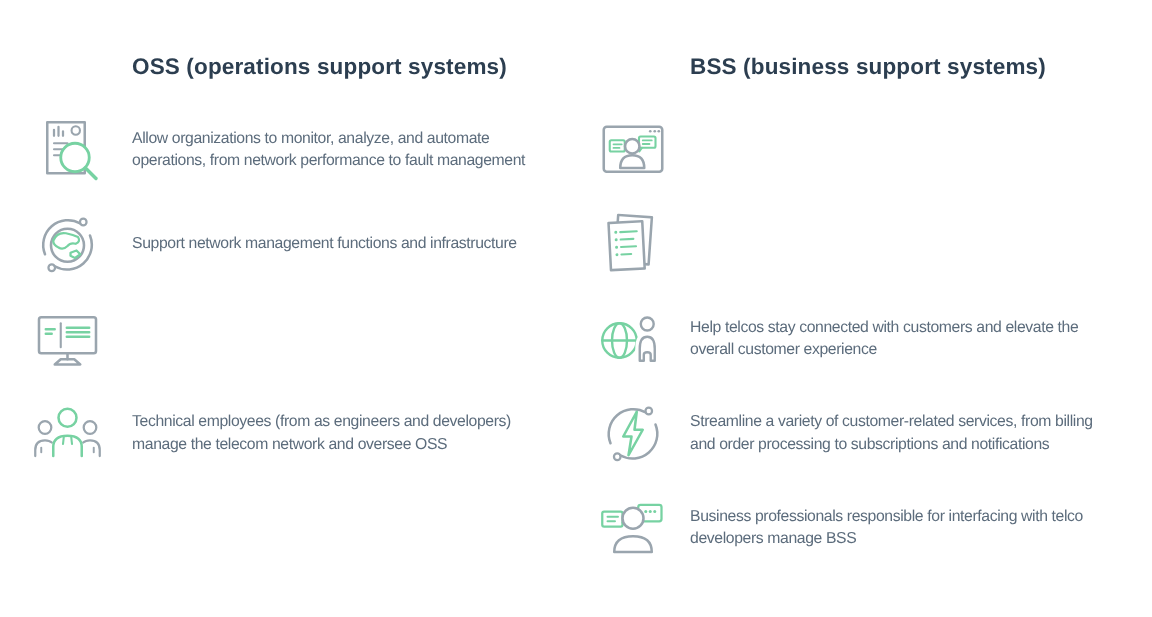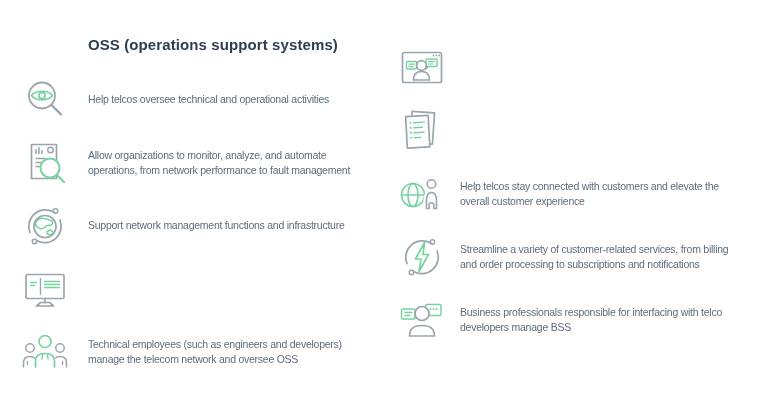--- a/index.html
+++ b/index.html
@@ -25,31 +25,20 @@
     color:var(--body,#5c6c7c);white-space:pre;
   }
 </style>
 </head>
 <body>
 
 <div class="canvas">
   <section class="column left">
     <h2 class="col-header">OSS (operations support systems)</h2>
     <div class="rows">
-        <div class="row">
-          <span class="icon-box">
-            <svg viewBox="0 0 48 48" width="48" height="48" fill="none" stroke-linecap="round" stroke-linejoin="round">
-              <circle cx="21" cy="19.5" r="13" stroke="#9aa5ae" stroke-width="1.8"></circle>
-              <path d="M30.5 29 L40 38.5" stroke="#9aa5ae" stroke-width="2.4"></path>
-              <path d="M10.5 19.5 C14.5 13.8 27.5 13.8 31.5 19.5 C27.5 25.2 14.5 25.2 10.5 19.5 Z" stroke="#77d2a2" stroke-width="1.7"></path>
-              <circle cx="21" cy="19.5" r="3.1" stroke="#77d2a2" stroke-width="1.7"></circle>
-            </svg>
-          </span>
-          <span class="row-text">Help telcos oversee technical and operational activities</span>
-        </div>
         <div class="row">
           <span class="icon-box">
             <svg viewBox="0 0 48 48" width="48" height="48" fill="none" stroke-linecap="round" stroke-linejoin="round">
               <rect x="10.5" y="5.5" width="25" height="34" stroke="#9aa5ae" stroke-width="1.7"></rect>
               <path d="M15 14.5 V10.5 M18 14.5 V8.5 M21 14.5 V11.5" stroke="#9aa5ae" stroke-width="1.5"></path>
               <circle cx="29.5" cy="11" r="2.8" stroke="#9aa5ae" stroke-width="1.4"></circle>
               <path d="M15 19.5 H24 M15 23.5 H22 M15 27.5 H20" stroke="#9aa5ae" stroke-width="1.4"></path>
               <circle cx="29" cy="29" r="9.5" fill="#ffffff" stroke="#77d2a2" stroke-width="1.9"></circle>
               <path d="M36 36 L43 43" stroke="#77d2a2" stroke-width="2.3"></path>
             </svg>
@@ -90,26 +79,27 @@
               <path d="M2.5 39 V35 Q2.5 28.5 9 28.5 Q12 28.5 13.5 30" stroke="#9aa5ae" stroke-width="1.5"></path>
               <path d="M6.5 33.5 V36.5" stroke="#9aa5ae" stroke-width="1.3"></path>
               <circle cx="39" cy="20" r="4.2" stroke="#9aa5ae" stroke-width="1.5"></circle>
               <path d="M45.5 39 V35 Q45.5 28.5 39 28.5 Q36 28.5 34.5 30" stroke="#9aa5ae" stroke-width="1.5"></path>
               <path d="M41.5 33.5 V36.5" stroke="#9aa5ae" stroke-width="1.3"></path>
               <circle cx="24" cy="13.5" r="6" fill="#ffffff" stroke="#77d2a2" stroke-width="1.7"></circle>
               <path d="M14.5 39 V33 Q14.5 25.5 24 25.5 Q33.5 25.5 33.5 33 V39" fill="#ffffff" stroke="#77d2a2" stroke-width="1.7"></path>
               <path d="M21.5 26.5 L21 31 M26.5 26.5 L27 31" stroke="#77d2a2" stroke-width="1.4"></path>
             </svg>
           </span>
-          <span class="row-text">Technical employees (such as engineers and developers)
+          <span class="row-text">Technical employees (from as engineers and developers)
 manage the telecom network and oversee OSS</span>
         </div>
       </div>
   </section>
   <section class="column right">
+    <h2 class="col-header">BSS (business support systems)</h2>
     <div class="rows">
         <div class="row">
           <span class="icon-box">
             <svg viewBox="0 0 48 48" width="48" height="48" fill="none" stroke-linecap="round" stroke-linejoin="round">
               <rect x="4.5" y="8.5" width="39" height="30" rx="2" stroke="#9aa5ae" stroke-width="1.7"></rect>
               <circle cx="35.5" cy="11.5" r="0.9" fill="#9aa5ae"></circle>
               <circle cx="38.5" cy="11.5" r="0.9" fill="#9aa5ae"></circle>
               <circle cx="41.2" cy="11.5" r="0.9" fill="#9aa5ae"></circle>
               <rect x="8.5" y="17.5" width="10" height="7.5" rx="1" stroke="#77d2a2" stroke-width="1.4"></rect>
               <path d="M11 20.2 H16.5 M11 22.6 H15" stroke="#77d2a2" stroke-width="1.2"></path>

